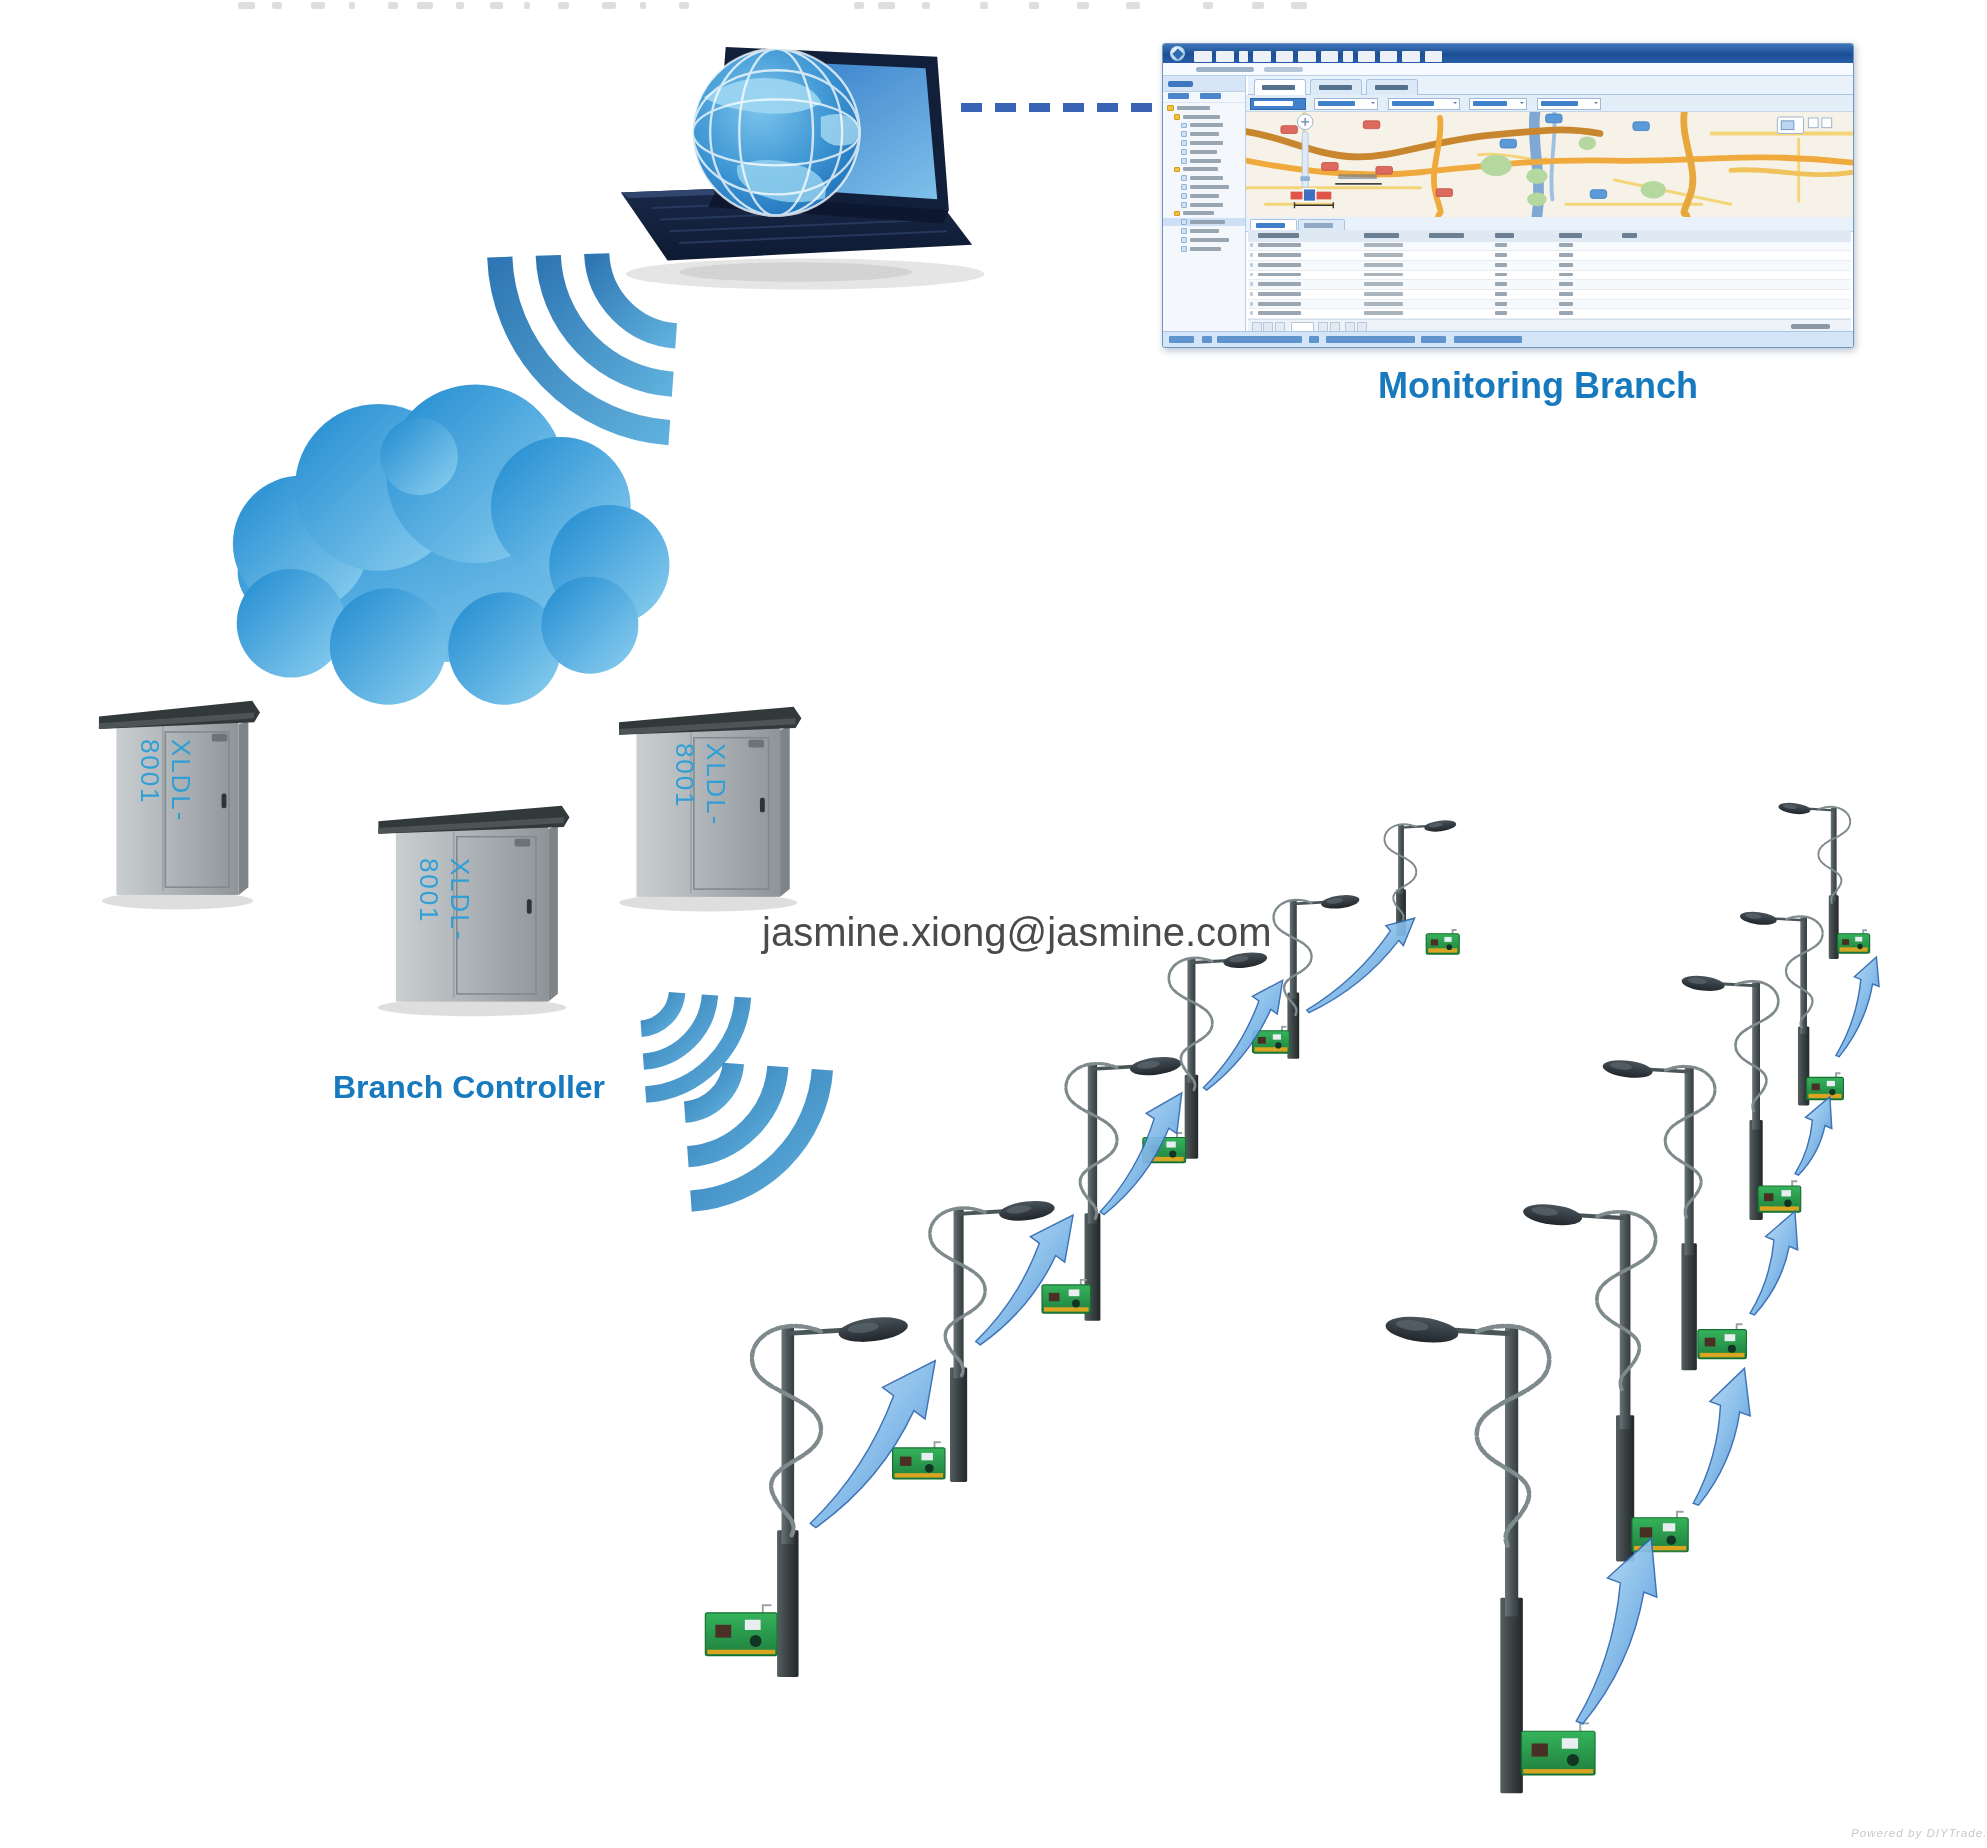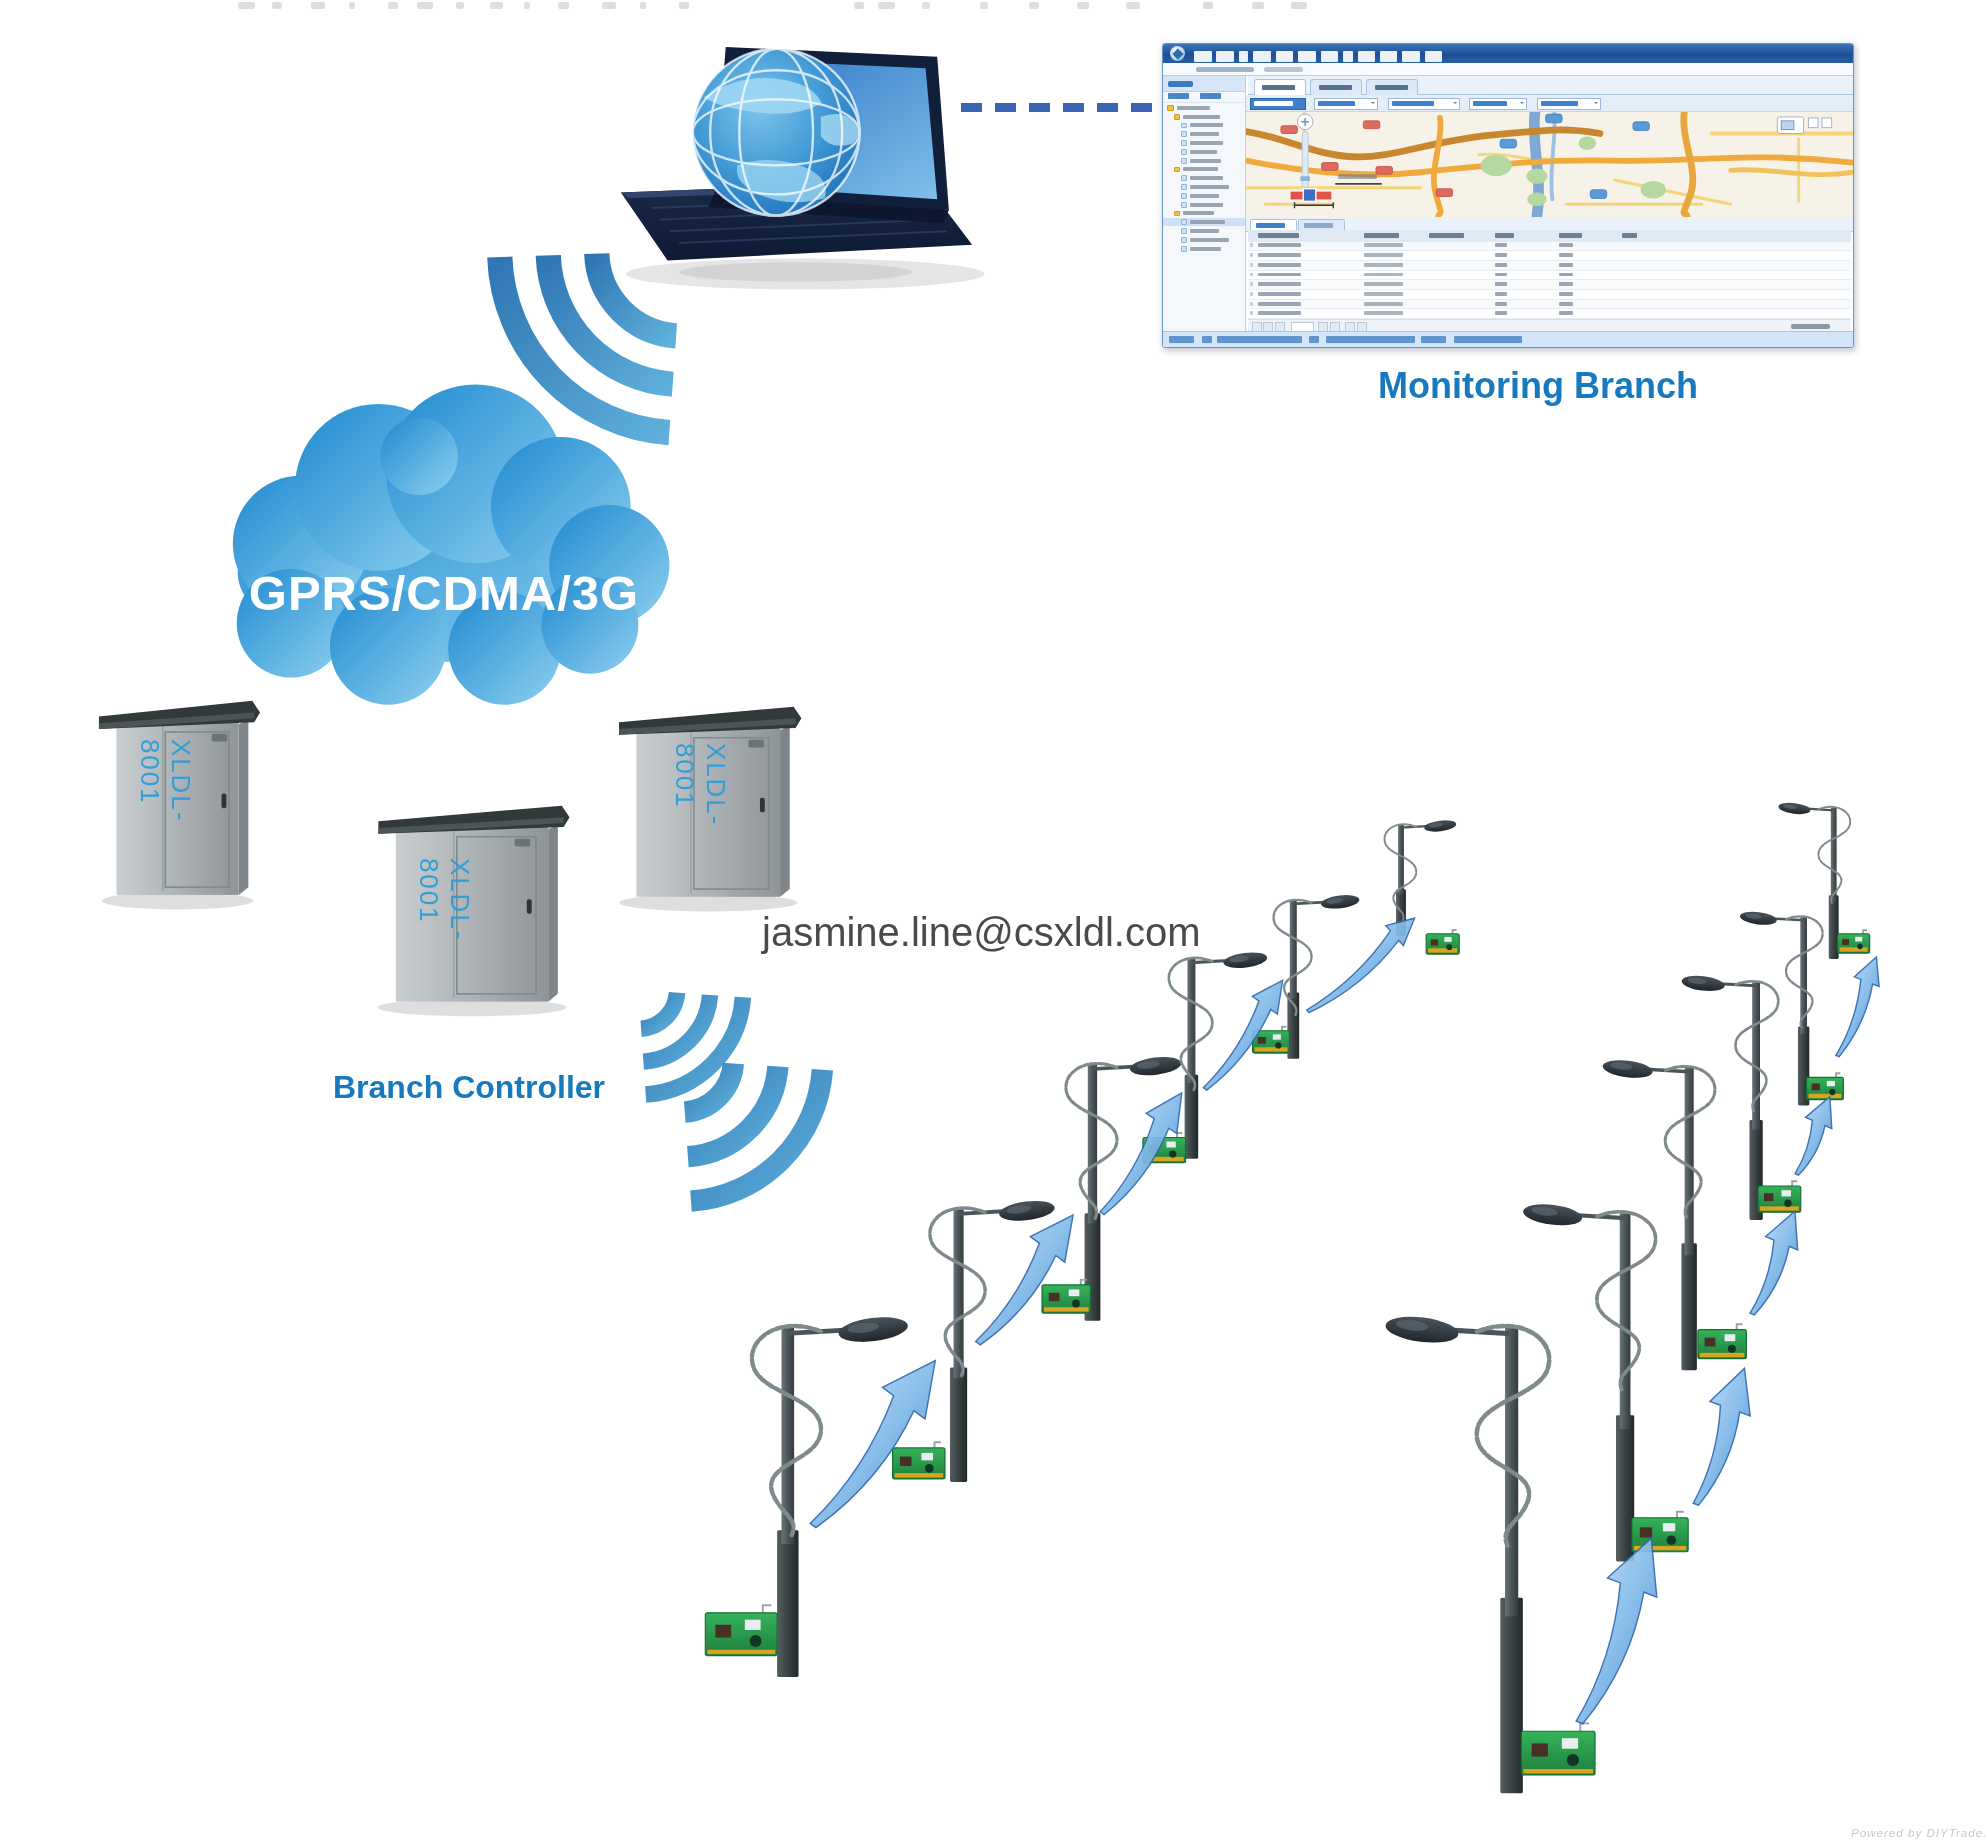--- a/index.html
+++ b/index.html
@@ -554,25 +554,24 @@
         <path d="M1895.6943712212465,1088.6644593024496
              Q1922.8473507057276,1055.1316255217405 1930.0844362534222,1013.7886372560168
              L1936.7408946226046,1016.3990130870687 L1934,986 L1911.3253263039078,1006.432123550325
              L1917.9817846730903,1009.0424993813768
              Q1913.7703620204786,1051.5720221157605 1892.3056287787535,1087.3355406975504 Z" fill="url(#arrowG)" stroke="#3068b0" stroke-width="1.5" opacity="0.92"></path>
       </g>
   </svg>
 
   <div id="dashed-link" class="abs" style="background: repeating-linear-gradient(90deg, rgb(58, 99, 181) 0px, rgb(58, 99, 181) 21.3px, transparent 21.3px, transparent 34px); left: 961px; top: 103px; width: 200px; height: 8.7px;"></div>
 
-  <div class="lbl" style="left:248px;top:565px;width:392px;text-align:center;color:#ffffff;font-size:49px;font-weight:bold;letter-spacing:1px;">GPRS/CDMA/3G</div>
 
   <div class="lbl lbl-blue" style="left:1378px;top:365px;font-size:36px;font-weight:600;">Monitoring Branch</div>
   <div class="lbl lbl-blue" style="left:333px;top:1069px;font-size:32px;font-weight:600;">Branch Controller</div>
-  <div class="lbl" style="left:762px;top:910px;font-size:40px;color:#4a4a4a;">jasmine.line@csxldl.com</div>
+  <div class="lbl" style="left:762px;top:910px;font-size:40px;color:#4a4a4a;">jasmine.xiong@jasmine.com</div>
   <div class="lbl" style="left:1851px;top:1826px;font-size:11.6px;font-style:italic;color:#c9c9c9;letter-spacing:1px;">Powered by DIYTrade.com</div>
 
   <div class="cab-label" style="left:196px;top:739px;width:146px;">XLDL-8001</div>
   <div class="cab-label" style="left:475px;top:858px;width:146px;">XLDL-8001</div>
   <div class="cab-label" style="left:731px;top:743px;width:146px;">XLDL-8001</div>
 
   <div id="mon-win">
     <div id="mw-title">
       <div id="mw-logo"></div>
       <div id="mw-titleGlyphs"><i style="width: 17.5px;"></i><i style="width: 17.5px;"></i><i style="width: 9.7px;"></i><i style="width: 17.5px;"></i><i style="width: 17.5px;"></i><i style="width: 17.5px;"></i><i style="width: 17.5px;"></i><i style="width: 9.7px;"></i><i style="width: 17.5px;"></i><i style="width: 17.5px;"></i><i style="width: 17.5px;"></i><i style="width: 17.5px;"></i></div>

